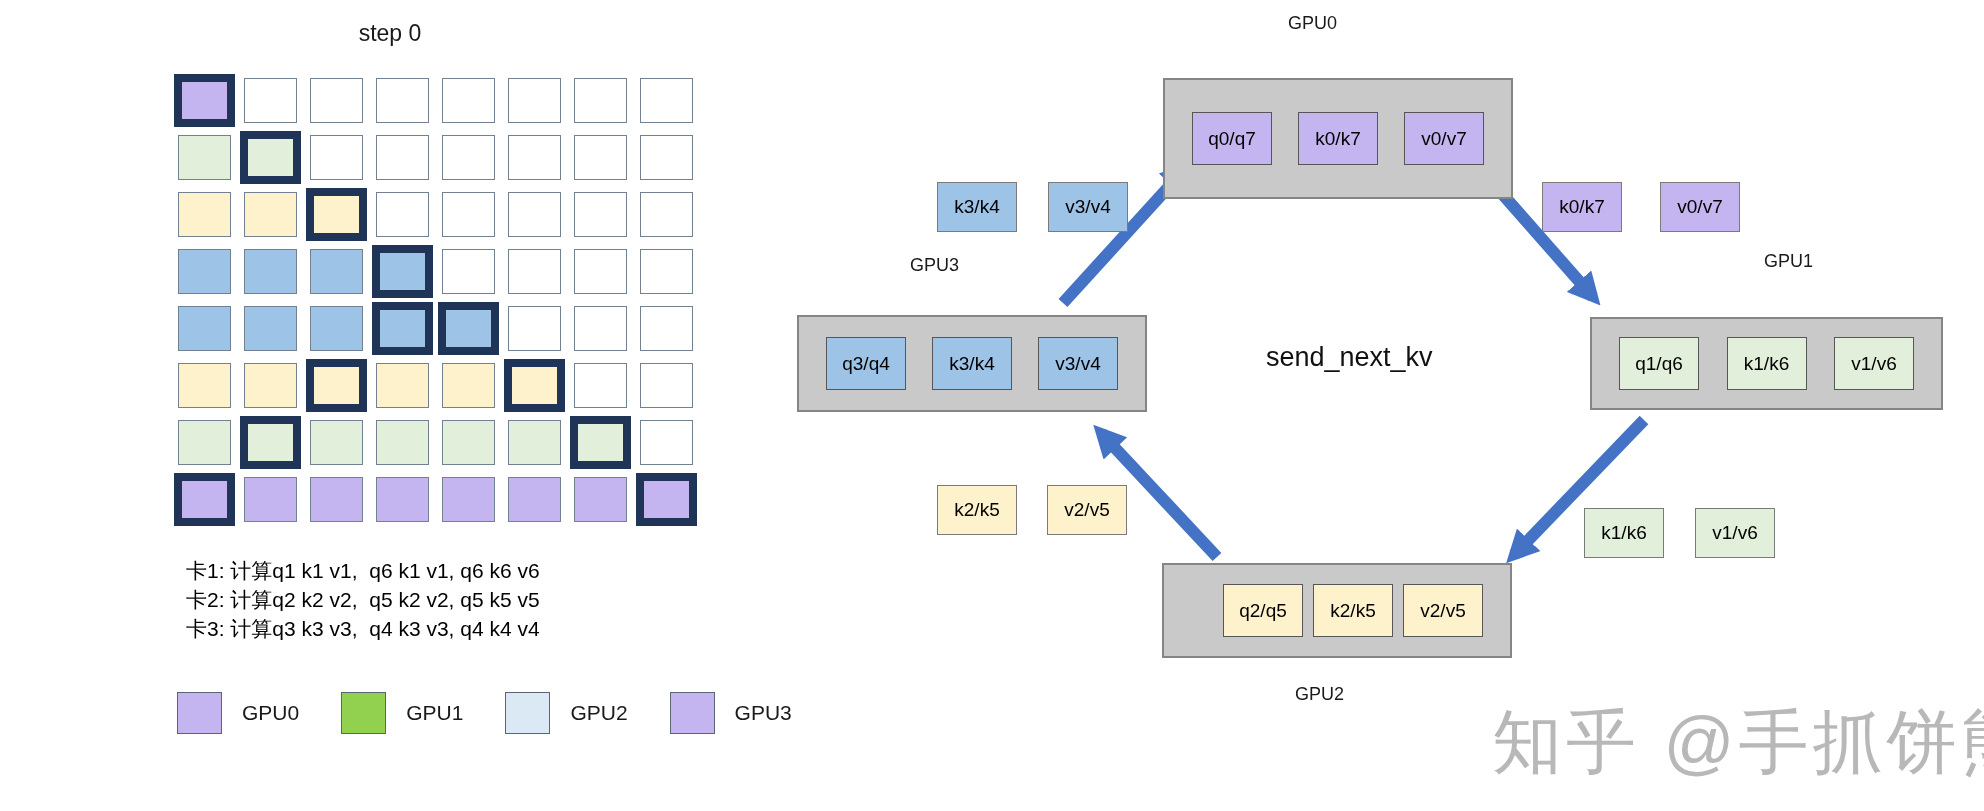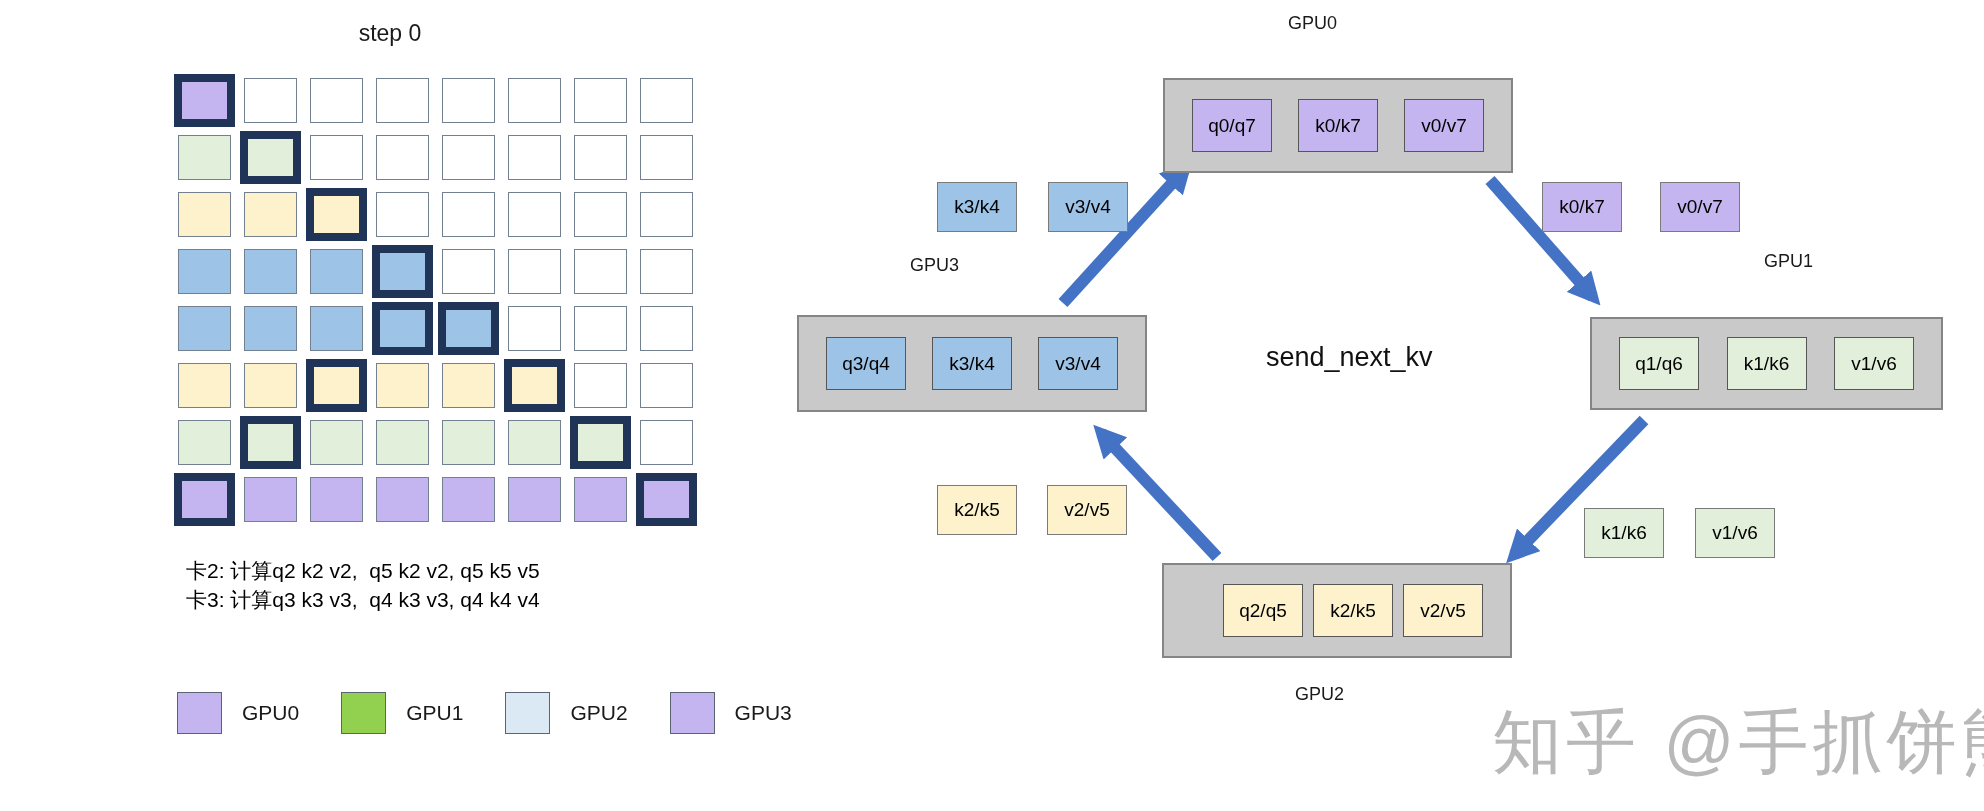--- a/index.html
+++ b/index.html
@@ -172,20 +172,21 @@
       <div class="cell hl" style="background: rgb(196, 181, 240);"></div>
       <div class="cell" style="background: rgb(196, 181, 240);"></div>
       <div class="cell" style="background: rgb(196, 181, 240);"></div>
       <div class="cell" style="background: rgb(196, 181, 240);"></div>
       <div class="cell" style="background: rgb(196, 181, 240);"></div>
       <div class="cell" style="background: rgb(196, 181, 240);"></div>
       <div class="cell" style="background: rgb(196, 181, 240);"></div>
       <div class="cell hl" style="background: rgb(196, 181, 240);"></div>
     </div>
   <div class="notes">
+      <div class="note-line">卡1: 计算q1 k1 v1,  q6 k1 v1, q6 k6 v6</div>
       <div class="note-line">卡2: 计算q2 k2 v2,  q5 k2 v2, q5 k5 v5</div>
       <div class="note-line">卡3: 计算q3 k3 v3,  q4 k3 v3, q4 k4 v4</div>
     </div>
   <div class="legend">
       <div class="legend-item">
         <div class="legend-swatch" style="background: rgb(196, 181, 240);"></div>
         <span class="legend-label">GPU0</span>
       </div>
       <div class="legend-item">
         <div class="legend-swatch" style="background: rgb(146, 208, 80);"></div>
@@ -211,21 +212,21 @@
     <line class="arrow-line" x1="1490" y1="180" x2="1593" y2="297" stroke-width="12" marker-end="url(#ah)" stroke="#4472c4"></line>
     <line class="arrow-line" x1="1644" y1="420" x2="1514" y2="555" stroke-width="12" marker-end="url(#ah)" stroke="#4472c4"></line>
     <line class="arrow-line" x1="1217" y1="557" x2="1101" y2="433" stroke-width="12" marker-end="url(#ah)" stroke="#4472c4"></line>
   </svg>
 
   <div class="gpu-label" style="left:1288px; top:13px;">GPU0</div>
   <div class="gpu-label" style="left:1764px; top:251px;">GPU1</div>
   <div class="gpu-label" style="left:1295px; top:684px;">GPU2</div>
   <div class="gpu-label" style="left:910px;  top:255px;">GPU3</div>
 
-  <div class="gpu-box" style="left:1163px; top:78px; width:350px; height:95px;">
+  <div class="gpu-box" style="left:1163px; top:78px; width:350px; height:121px;">
     <div class="chip" style="background: rgb(196, 181, 240);">q0/q7</div>
     <div class="chip" style="background: rgb(196, 181, 240);">k0/k7</div>
     <div class="chip" style="background: rgb(196, 181, 240);">v0/v7</div>
   </div>
   <div class="gpu-box" style="left:1590px; top:317px; width:353px; height:93px;">
     <div class="chip" style="background: rgb(226, 239, 218);">q1/q6</div>
     <div class="chip" style="background: rgb(226, 239, 218);">k1/k6</div>
     <div class="chip" style="background: rgb(226, 239, 218);">v1/v6</div>
   </div>
   <div class="gpu-box" style="left:1162px; top:563px; width:350px; height:95px;">

